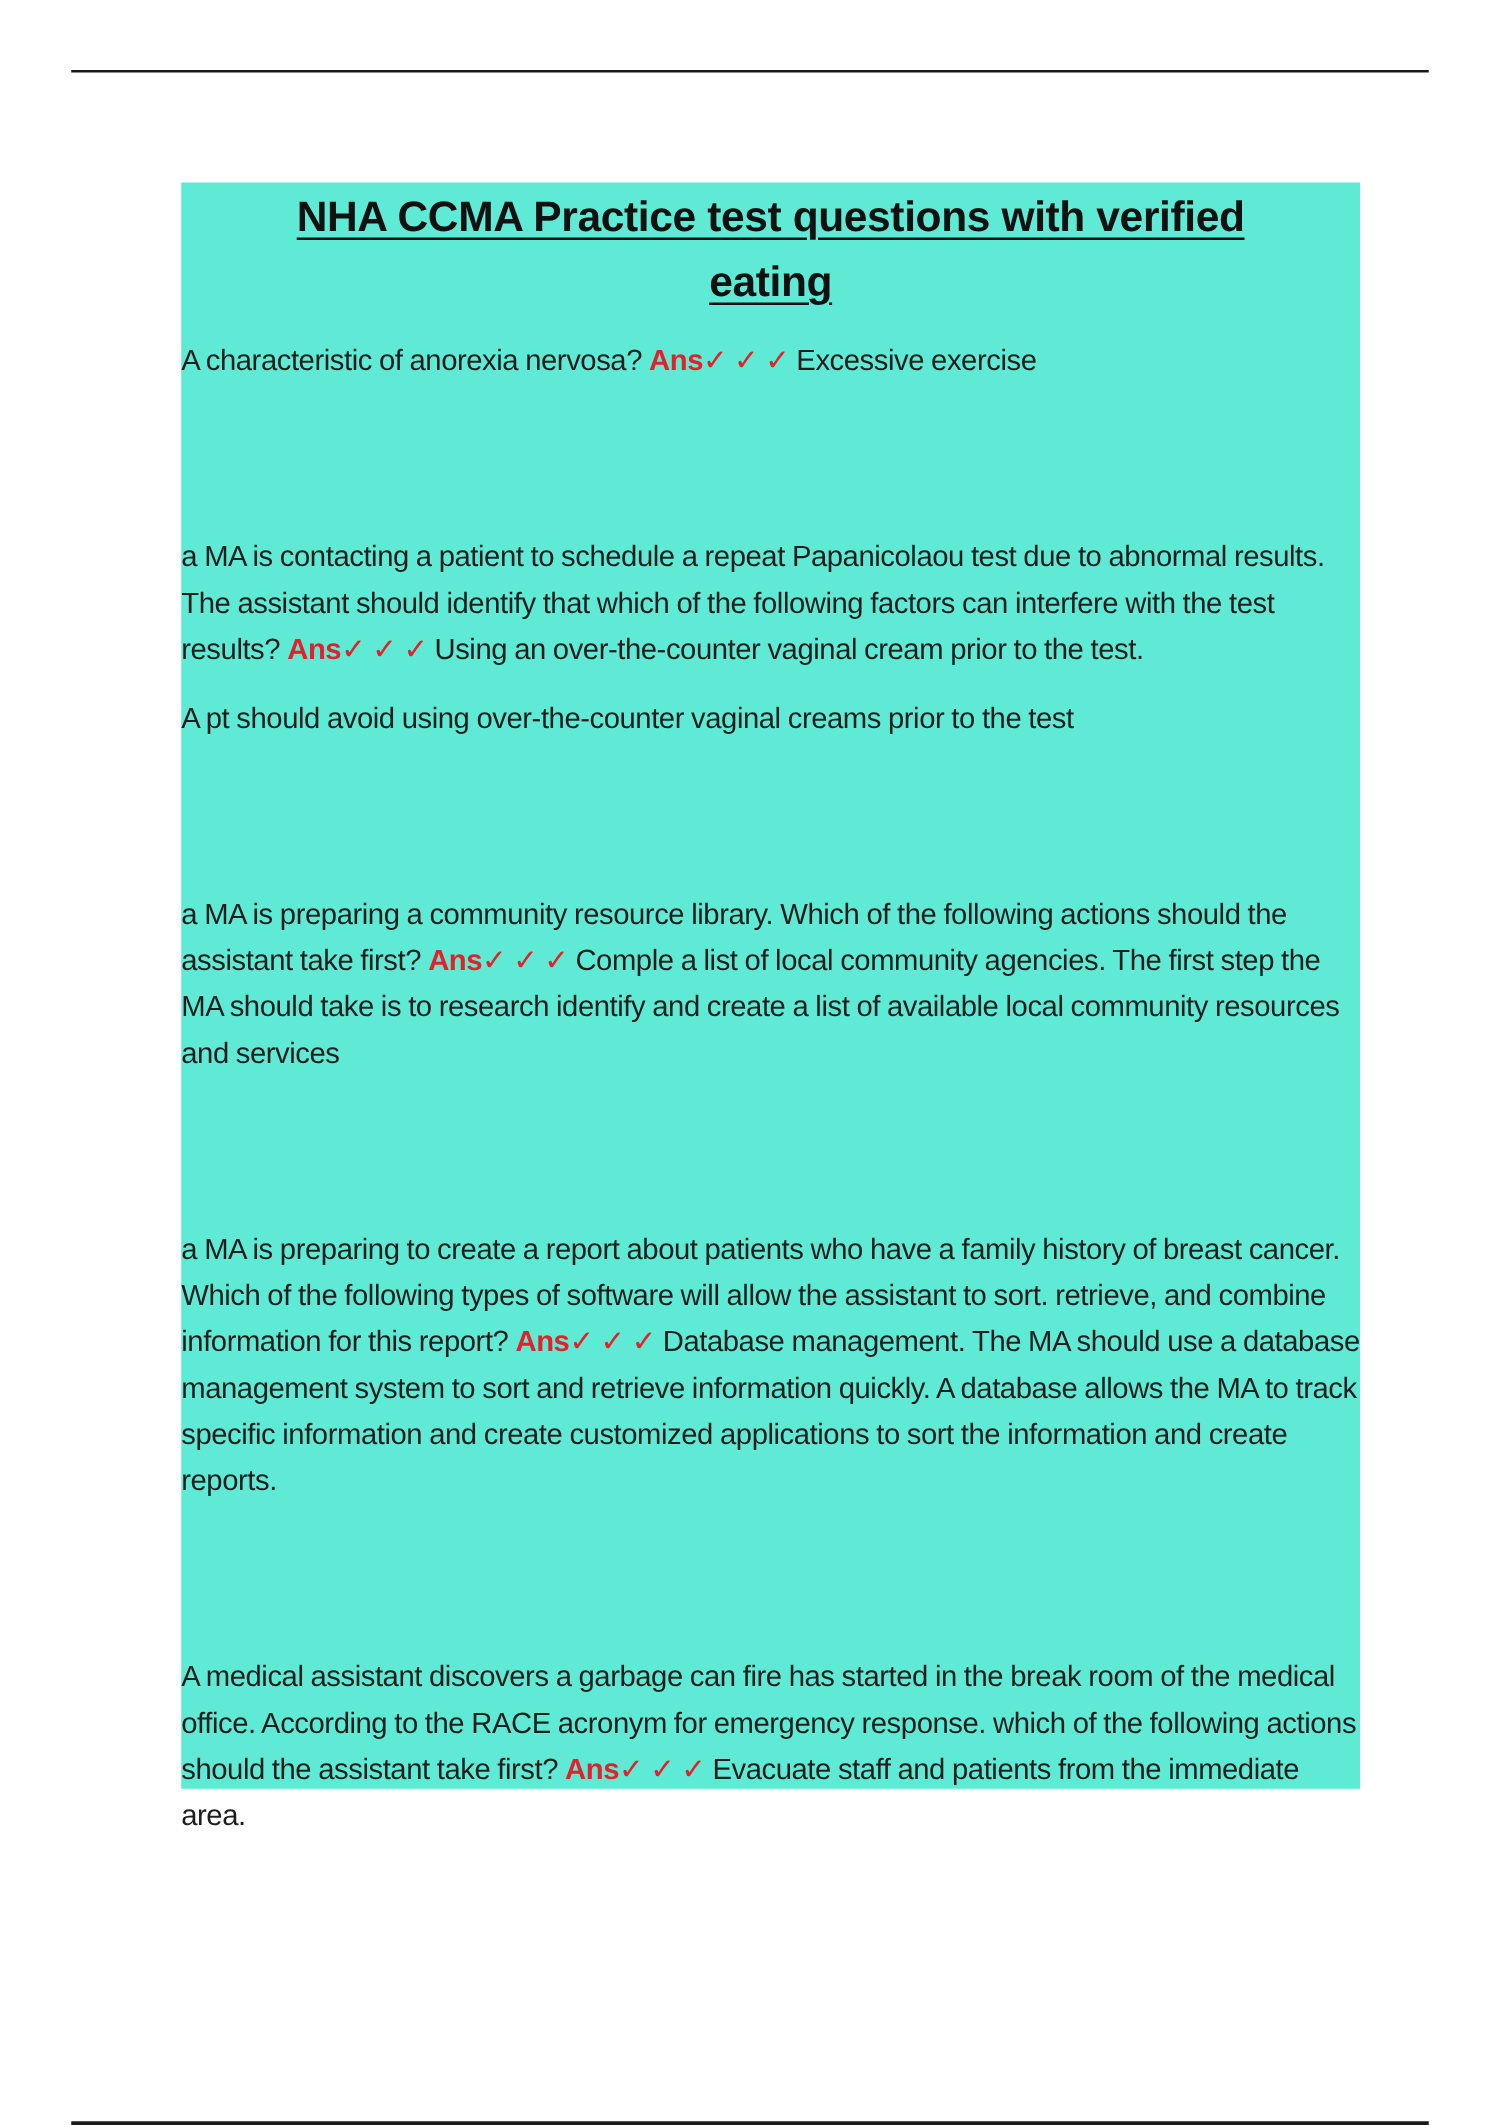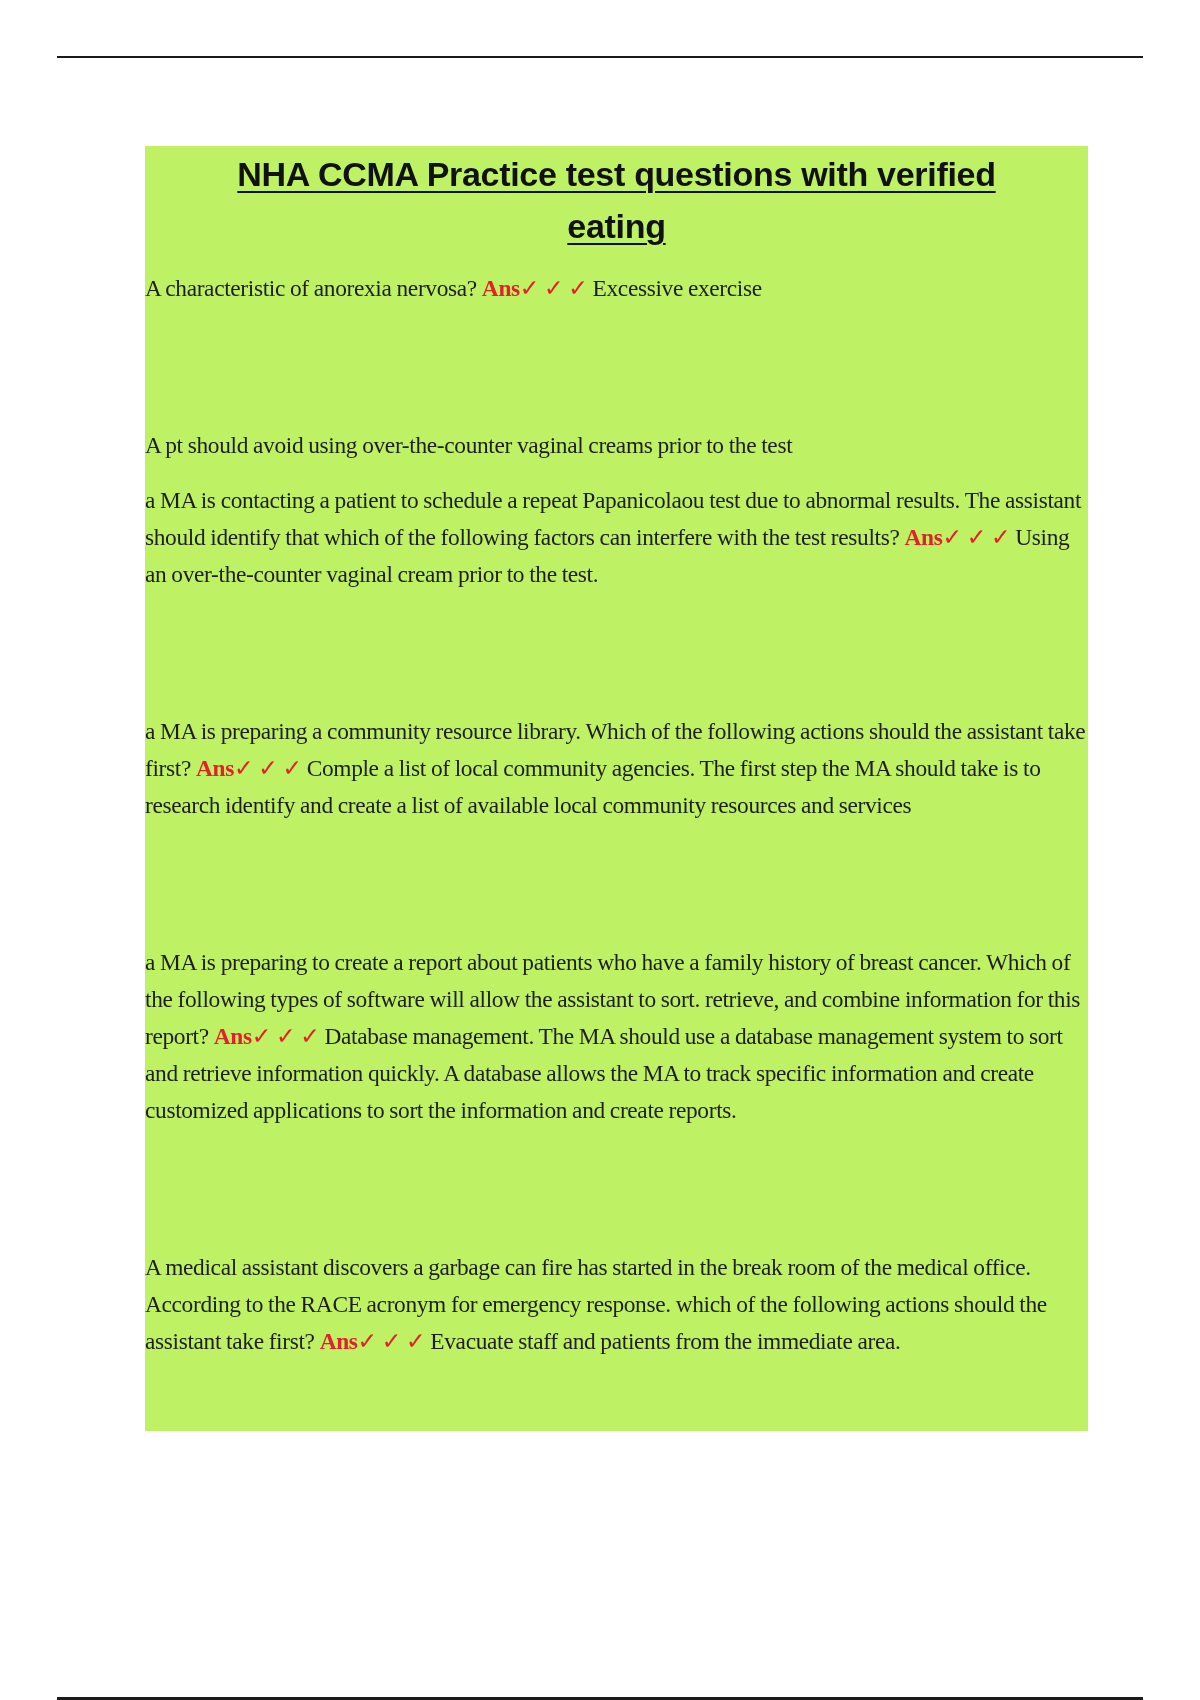--- a/index.html
+++ b/index.html
@@ -24,21 +24,21 @@
     }
     .rule.top { top: 56px; }
     .rule.bottom { top: 1697px; height: 3px; }
 
     .sheet {
       position: absolute;
       left: 145px;
       top: 146px;
       width: 943px;
       height: 1285px;
-      background: #bef264;
+      background: #5eead4;
     }
     .title {
       margin: 0;
       padding-top: 2px;
       text-align: center;
       font-weight: bold;
       font-size: 34px;
       line-height: 52px;
       color: #111111;
       letter-spacing: -0.3px;
@@ -51,21 +51,20 @@
     .body {
       margin-top: 6px;
       font-size: 23.4px;
       line-height: 37px;
       letter-spacing: -0.35px;
       word-spacing: -0.5px;
     }
     .para {
       margin: 18px 0 14px 0;
       white-space: normal;
-      font-family: Liberation Serif, serif;
     }
     .spacer {
       height: 37px;
       margin-bottom: 14px;
     }
     .ans {
       color: #e3212b;
       font-weight: bold;
     }
     .checks {
@@ -83,22 +82,22 @@
     <span>NHA CCMA Practice test questions with verified</span><br>
     <span>eating</span>
   </h1>
 
   <div class="body">
 
     <p class="para"><span>A characteristic of anorexia nervosa? </span><span class="ans">Ans</span><span class="checks">✓ ✓ ✓</span><span> Excessive exercise</span></p>
     <div class="spacer"></div>
     <div class="spacer"></div>
 
+    <p class="para"><span>a MA is contacting a patient to schedule a repeat Papanicolaou test due to abnormal results. The assistant should identify that which of the following factors can interfere with the test results? </span><span class="ans">Ans</span><span class="checks">✓ ✓ ✓</span><span> Using an over-the-counter vaginal cream prior to the test.</span></p>
     <p class="para">A pt should avoid using over-the-counter vaginal creams prior to the test</p>
-    <p class="para"><span>a MA is contacting a patient to schedule a repeat Papanicolaou test due to abnormal results. The assistant should identify that which of the following factors can interfere with the test results? </span><span class="ans">Ans</span><span class="checks">✓ ✓ ✓</span><span> Using an over-the-counter vaginal cream prior to the test.</span></p>
     <div class="spacer"></div>
     <div class="spacer"></div>
 
     <p class="para"><span>a MA is preparing a community resource library. Which of the following actions should the assistant take first? </span><span class="ans">Ans</span><span class="checks">✓ ✓ ✓</span><span> Comple a list of local community agencies. The first step the MA should take is to research identify and create a list of available local community resources and services</span></p>
     <div class="spacer"></div>
     <div class="spacer"></div>
 
     <p class="para"><span>a MA is preparing to create a report about patients who have a family history of breast cancer. Which of the following types of software will allow the assistant to sort. retrieve, and combine information for this report? </span><span class="ans">Ans</span><span class="checks">✓ ✓ ✓</span><span> Database management. The MA should use a database management system to sort and retrieve information quickly. A database allows the MA to track specific information and create customized applications to sort the information and create reports.</span></p>
     <div class="spacer"></div>
     <div class="spacer"></div>

